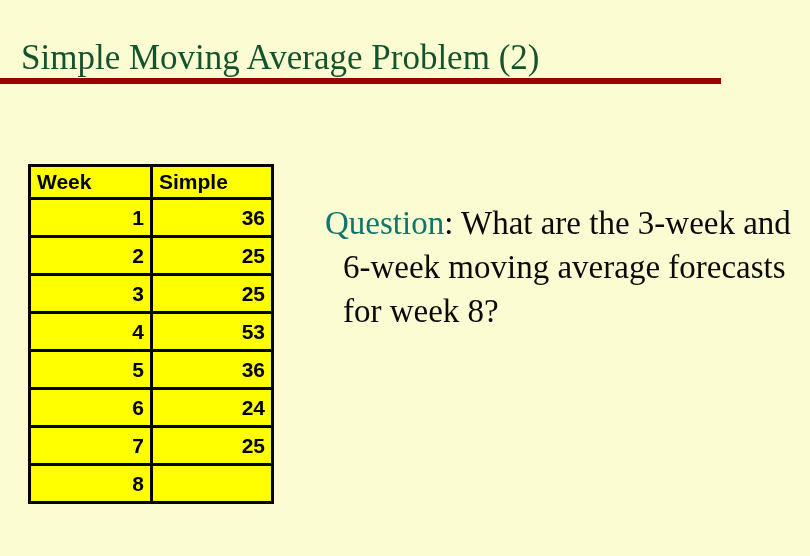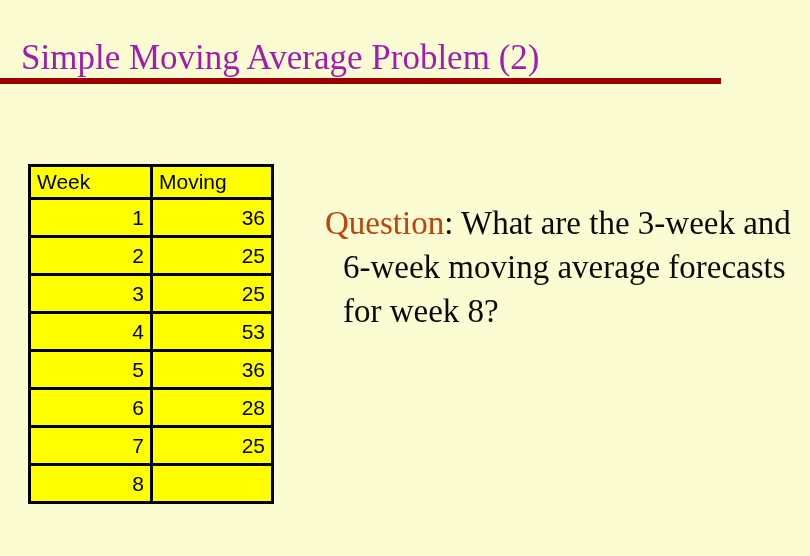--- a/index.html
+++ b/index.html
@@ -16,21 +16,21 @@
   }
 
   
   .slide-title {
     position: absolute;
     left: 21px;
     top: 13px;
     font-family: "Liberation Serif", serif;
     font-size: 35px;
     font-weight: normal;
-    color: #a21caf;
+    color: #14532d;
     letter-spacing: 0px;
     white-space: nowrap;
     line-height: 44px;
   }
 
   .title-rule {
     position: absolute;
     left: 0px;
     top: 78px;
     width: 721px;
@@ -45,21 +45,21 @@
     top: 164px;
     border-collapse: collapse;
     font-family: "Liberation Sans", sans-serif;
     table-layout: fixed;
   }
   .demand-table td,
   .demand-table th {
     background: #ffff00;
     border: 3px solid #000000;
     font-size: 21px;
-    font-weight: normal;
+    font-weight: bold;
     color: #000000;
     height: 31px;
     padding: 0 6px;
     box-sizing: border-box;
   }
   .demand-table col.col-week   { width: 122px; }
   .demand-table col.col-demand { width: 121px; }
 
   .demand-table th {
     text-align: left;
@@ -77,39 +77,39 @@
     top: 168px;
     width: 470px;
     font-family: "Liberation Serif", serif;
     font-size: 33px;
     line-height: 44px;
     color: #0a0a0a;
     text-indent: -18px;
     padding-left: 18px;
   }
   .question-label {
-    color: #c2410c;
+    color: #0f766e;
   }
 </style>
 </head>
 <body>
 
 <h1 class="slide-title">Simple Moving Average Problem (2)</h1>
 
 <div class="title-rule"></div>
 
 <table class="demand-table">
   <colgroup>
     <col class="col-week">
     <col class="col-demand">
   </colgroup>
   <thead>
     <tr>
       <th>Week</th>
-      <th>Moving</th>
+      <th>Simple</th>
     </tr>
   </thead>
   <tbody>
     <tr>
       <td>1</td>
       <td>36</td>
     </tr>
     <tr>
       <td>2</td>
       <td>25</td>
@@ -121,21 +121,21 @@
     <tr>
       <td>4</td>
       <td>53</td>
     </tr>
     <tr>
       <td>5</td>
       <td>36</td>
     </tr>
     <tr>
       <td>6</td>
-      <td>28</td>
+      <td>24</td>
     </tr>
     <tr>
       <td>7</td>
       <td>25</td>
     </tr>
     <tr>
       <td>8</td>
       <td></td>
     </tr>
   </tbody>

